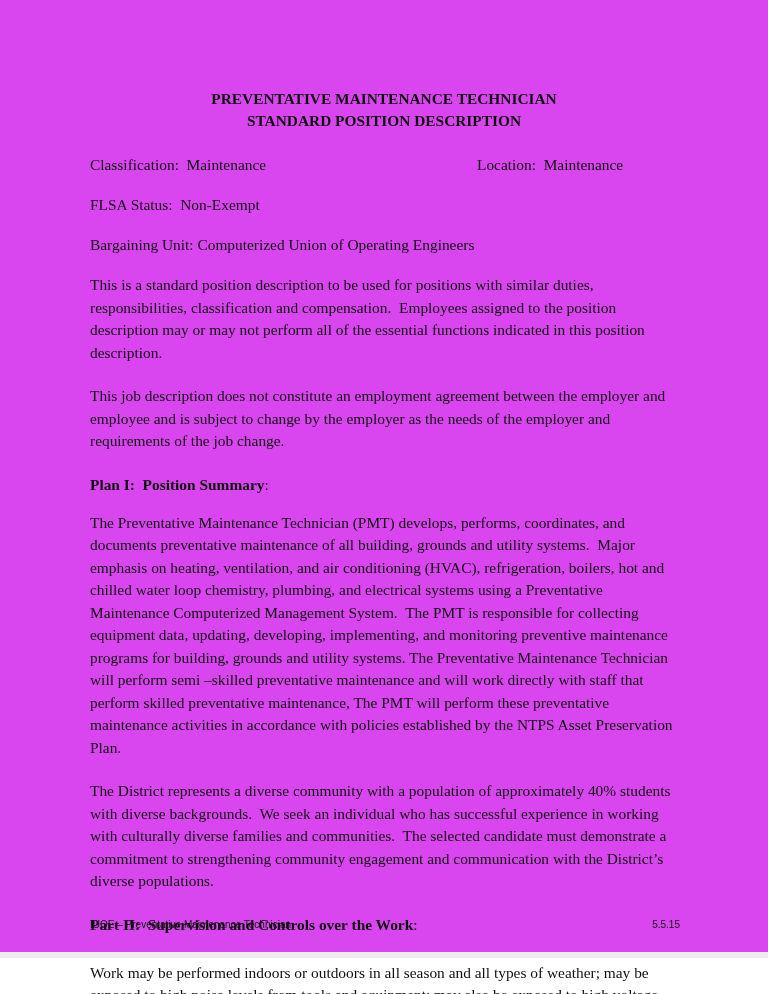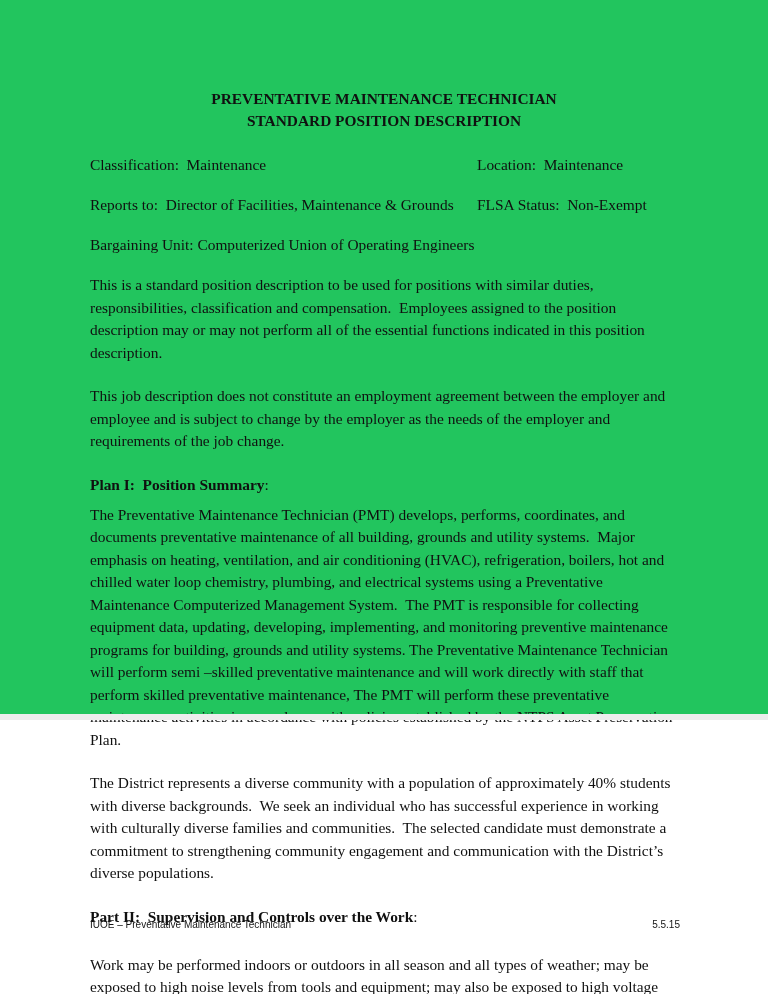--- a/index.html
+++ b/index.html
@@ -6,22 +6,22 @@
   html, body { background: #ffffff; }
   body {
     width: 768px;
     height: 994px;
     overflow: hidden;
     font-family: "Liberation Serif", serif;
   }
   .page {
     position: relative;
     width: 768px;
-    height: 720px;
-    background: #22c55e;
+    height: 958px;
+    background: #d946ef;
     color: #101010;
     font-size: 15.4px;
     padding: 88px 90px 0 90px;
   }
   .title-line {
     text-align: center;
     font-weight: bold;
     line-height: 22px;
     white-space: pre-wrap;
   }
@@ -33,21 +33,21 @@
     white-space: pre-wrap;
   }
   .meta-left { width: 387px; flex: none; }
   .meta-right { flex: none; }
   .para {
     line-height: 22.5px;
     margin-bottom: 21px;
     white-space: pre-wrap;
   }
   .first-para { margin-top: 17px; }
-  .tight-follow { margin-top: 8px; }
+  .tight-follow { margin-top: 16px; }
   .heading-line {
     line-height: 22px;
     margin-bottom: 0;
     white-space: pre-wrap;
   }
   .heading-line.spaced-after { margin-bottom: 26px; }
   .bold { font-weight: bold; }
   .footer {
     position: absolute;
     left: 90px;
@@ -76,21 +76,20 @@
 
   <div class="title-line">PREVENTATIVE MAINTENANCE TECHNICIAN</div>
   <div class="title-line">STANDARD POSITION DESCRIPTION</div>
 
   <div class="meta">
     <div class="meta-row">
       <span class="meta-left">Classification:  Maintenance</span>
       <span class="meta-right">Location:  Maintenance</span>
     </div>
     <div class="meta-row">
-      <span class="meta-left">Reports to:  Director of Facilities, Maintenance &amp; Grounds</span>
       <span class="meta-right">FLSA Status:  Non-Exempt</span>
     </div>
     <div class="meta-row">
       <span class="meta-left">Bargaining Unit: Computerized Union of Operating Engineers</span>
     </div>
   </div>
 
   <p class="para first-para">This is a standard position description to be used for positions with similar duties, responsibilities, classification and compensation.  Employees assigned to the position description may or may not perform all of the essential functions indicated in this position description.</p>
 
   <p class="para">This job description does not constitute an employment agreement between the employer and employee and is subject to change by the employer as the needs of the employer and requirements of the job change.</p>

